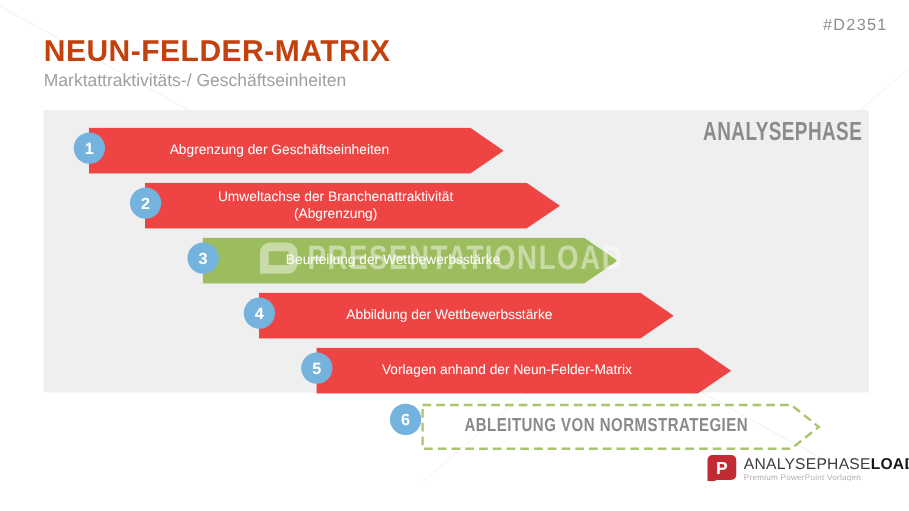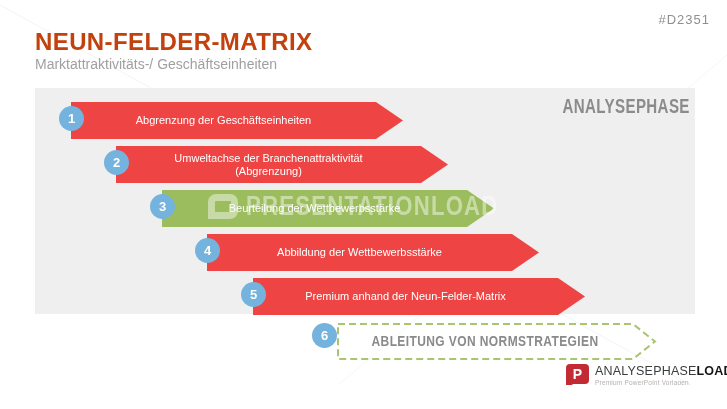--- a/index.html
+++ b/index.html
@@ -107,21 +107,21 @@
     <span>(Abgrenzung)</span>
   </div>
   <div class="arrow green row2">
     <span>Beurteilung der Wettbewerbsstärke</span>
   </div>
   <div class="arrow gray row3">
     <span>Abbildung der Wettbewerbsstärke</span>
     <span></span>
   </div>
   <div class="arrow gray row4">
-    <span>Premium anhand der Neun-Felder-Matrix</span>
+    <span>Vorlagen anhand der Neun-Felder-Matrix</span>
     <span></span>
   </div>
 
   <div class="num num0">1</div>
   <div class="num num1">2</div>
   <div class="num num2">3</div>
   <div class="num num3">4</div>
   <div class="num num4">5</div>
   <div class="num num5">6</div>
 

